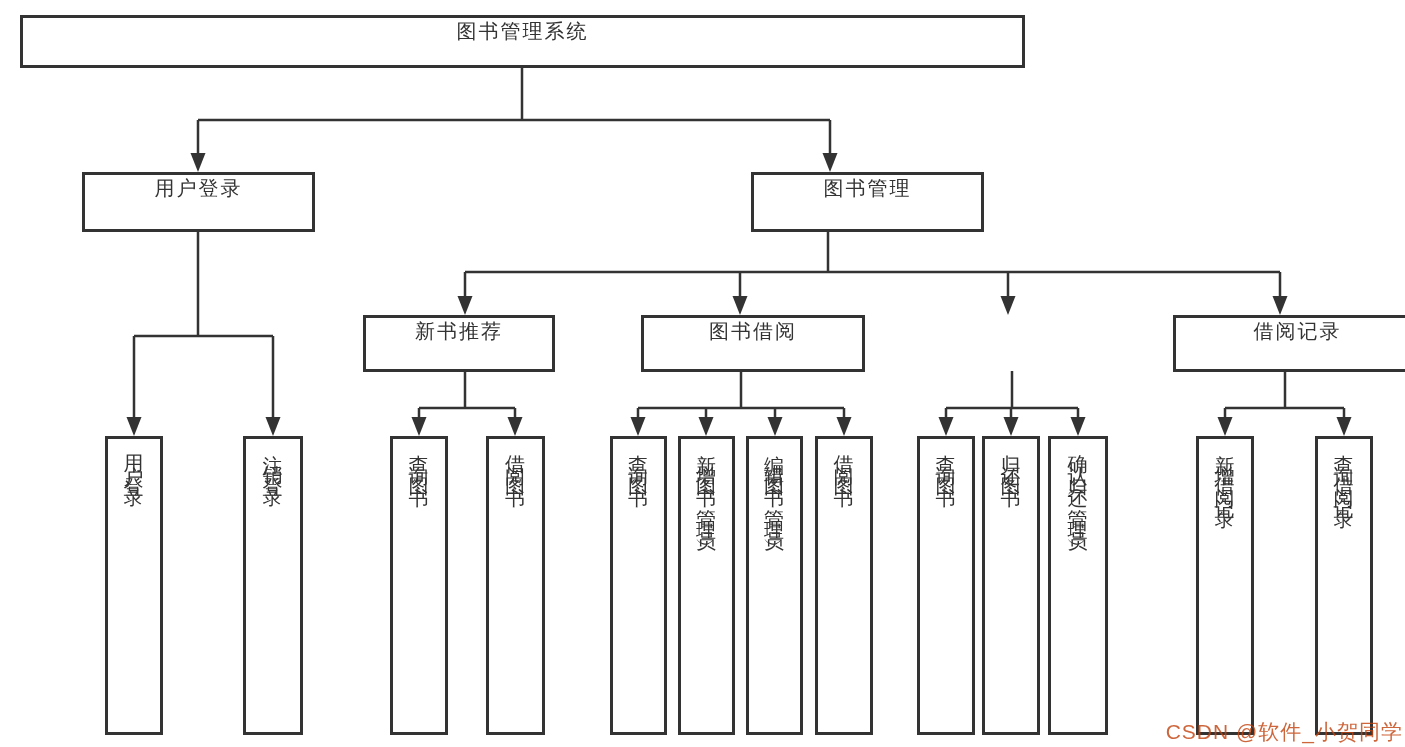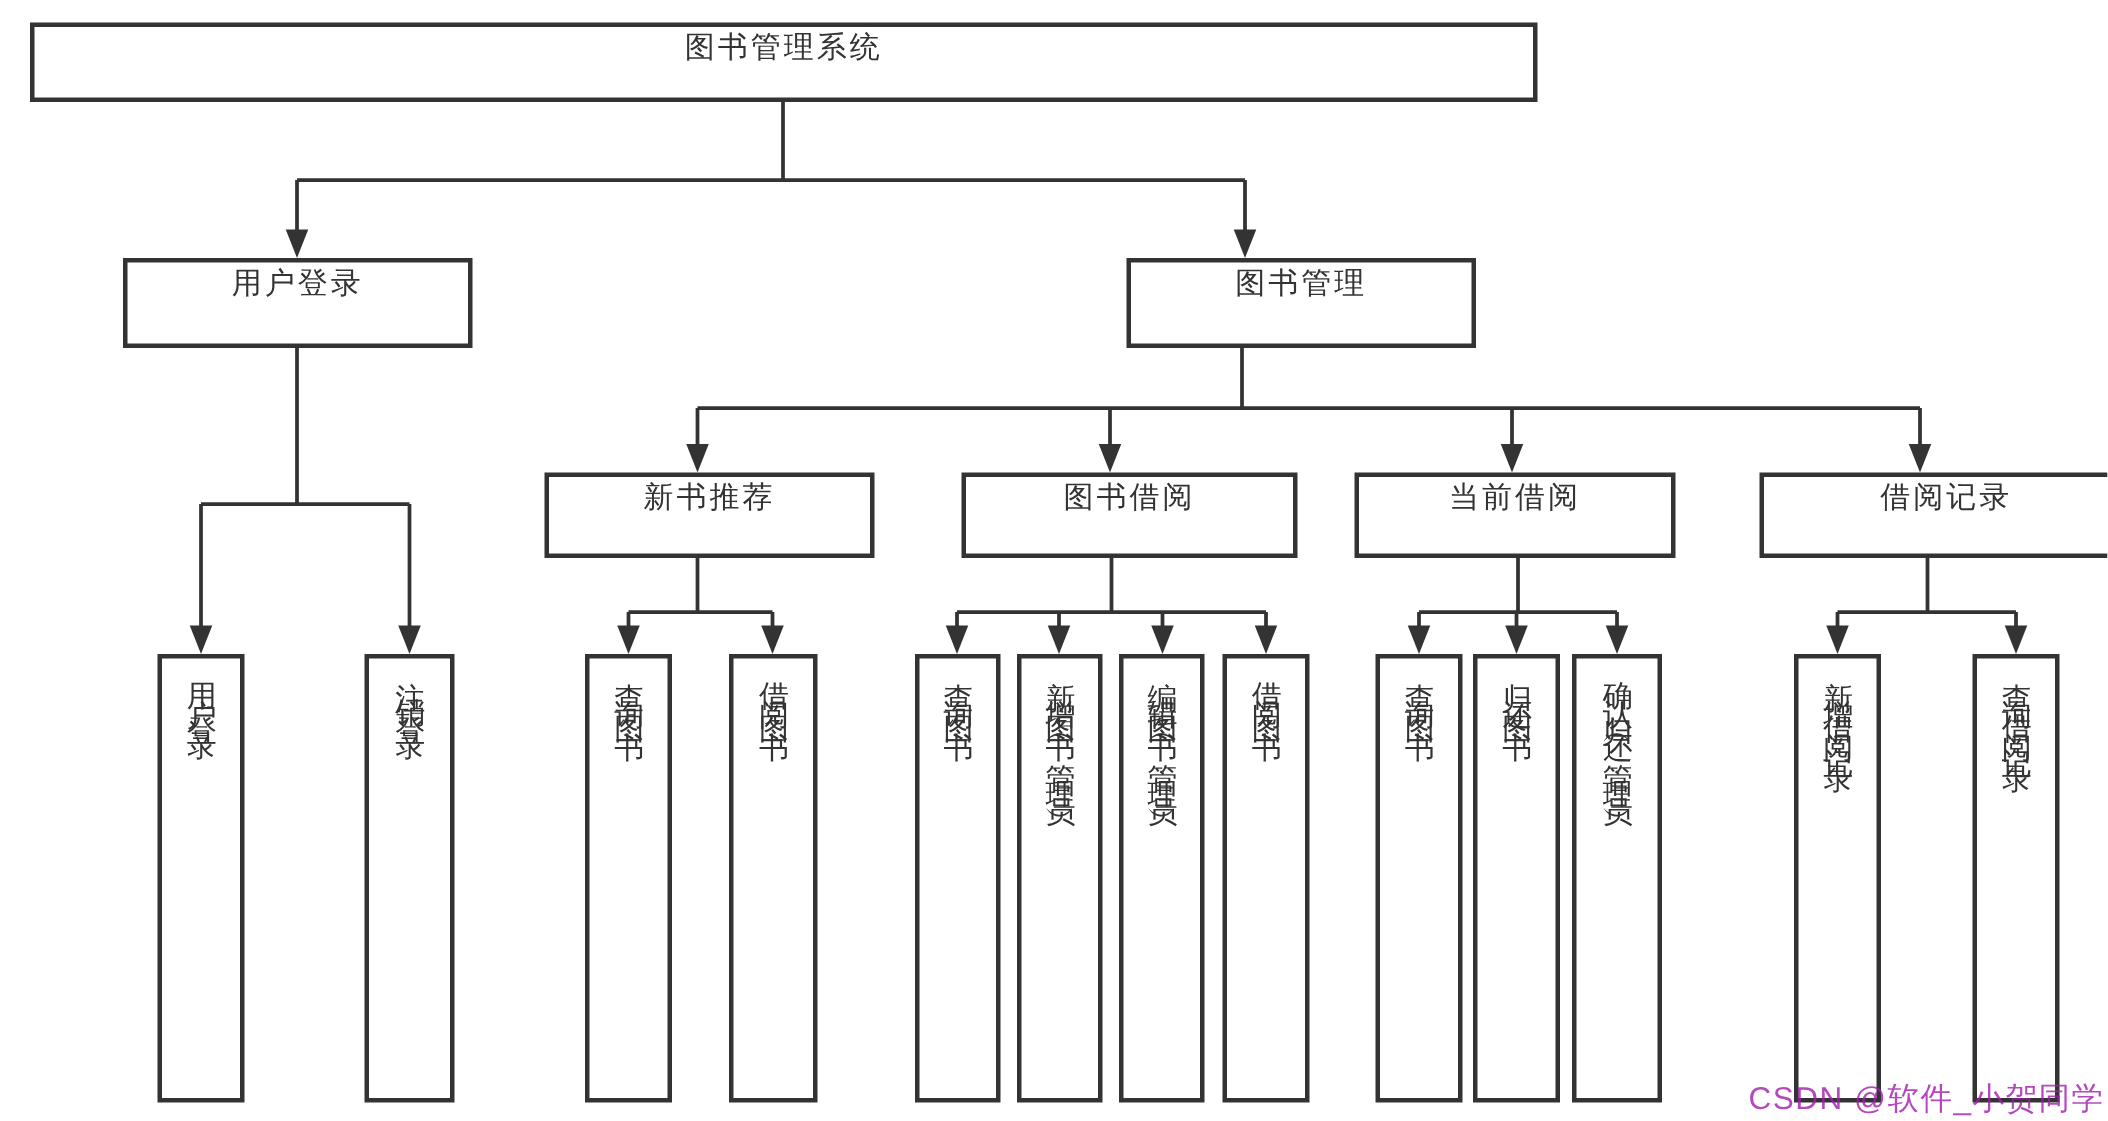--- a/index.html
+++ b/index.html
@@ -39,21 +39,21 @@
     letter-spacing: 11px;
     line-height: 1;
     white-space: nowrap;
     max-height: 100%;
   }
   .watermark {
     position: absolute;
     right: 2px;
     top: 718px;
     font-size: 21px;
-    color: #a21caf;
+    color: #c2410c;
     opacity: 0.8;
     letter-spacing: 1px;
     z-index: 3;
     white-space: nowrap;
   }
 </style>
 </head>
 <body>
 
 <div class="canvas">
@@ -95,28 +95,25 @@
     <span class="label">图书管理系统</span>
   </div>
 
   <div class="box" style="left:82px;top:172px;width:233px;height:60px">
     <span class="label">用户登录</span>
   </div>
   <div class="box" style="left:751px;top:172px;width:233px;height:60px">
     <span class="label">图书管理</span>
   </div>
 
-  <div class="box" style="left:363px;top:315px;width:220px;height:57px">
+  <div class="box" style="left:363px;top:315px;width:192px;height:57px">
     <span class="label">新书推荐</span>
   </div>
   <div class="box" style="left:641px;top:315px;width:224px;height:57px">
     <span class="label">图书借阅</span>
-  </div>
-  <div class="box" style="left:903px;top:315px;width:214px;height:57px">
-    <span class="label">当前借阅</span>
   </div>
   <div class="box" style="left:1173px;top:315px;width:249px;height:57px">
     <span class="label">借阅记录</span>
   </div>
 
   <div class="box leaf" style="left:105px;top:436px;width:58px;height:299px">
     <span class="label">用户登录</span>
   </div>
   <div class="box leaf" style="left:243px;top:436px;width:60px;height:299px">
     <span class="label">注销登录</span>

